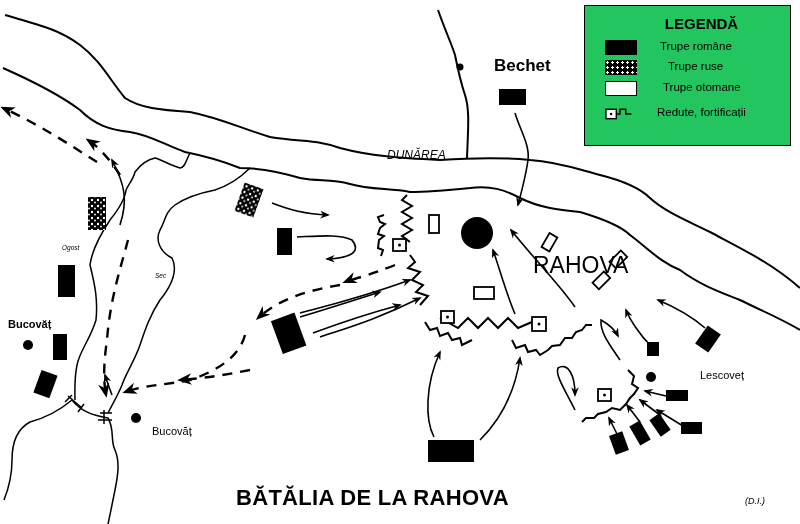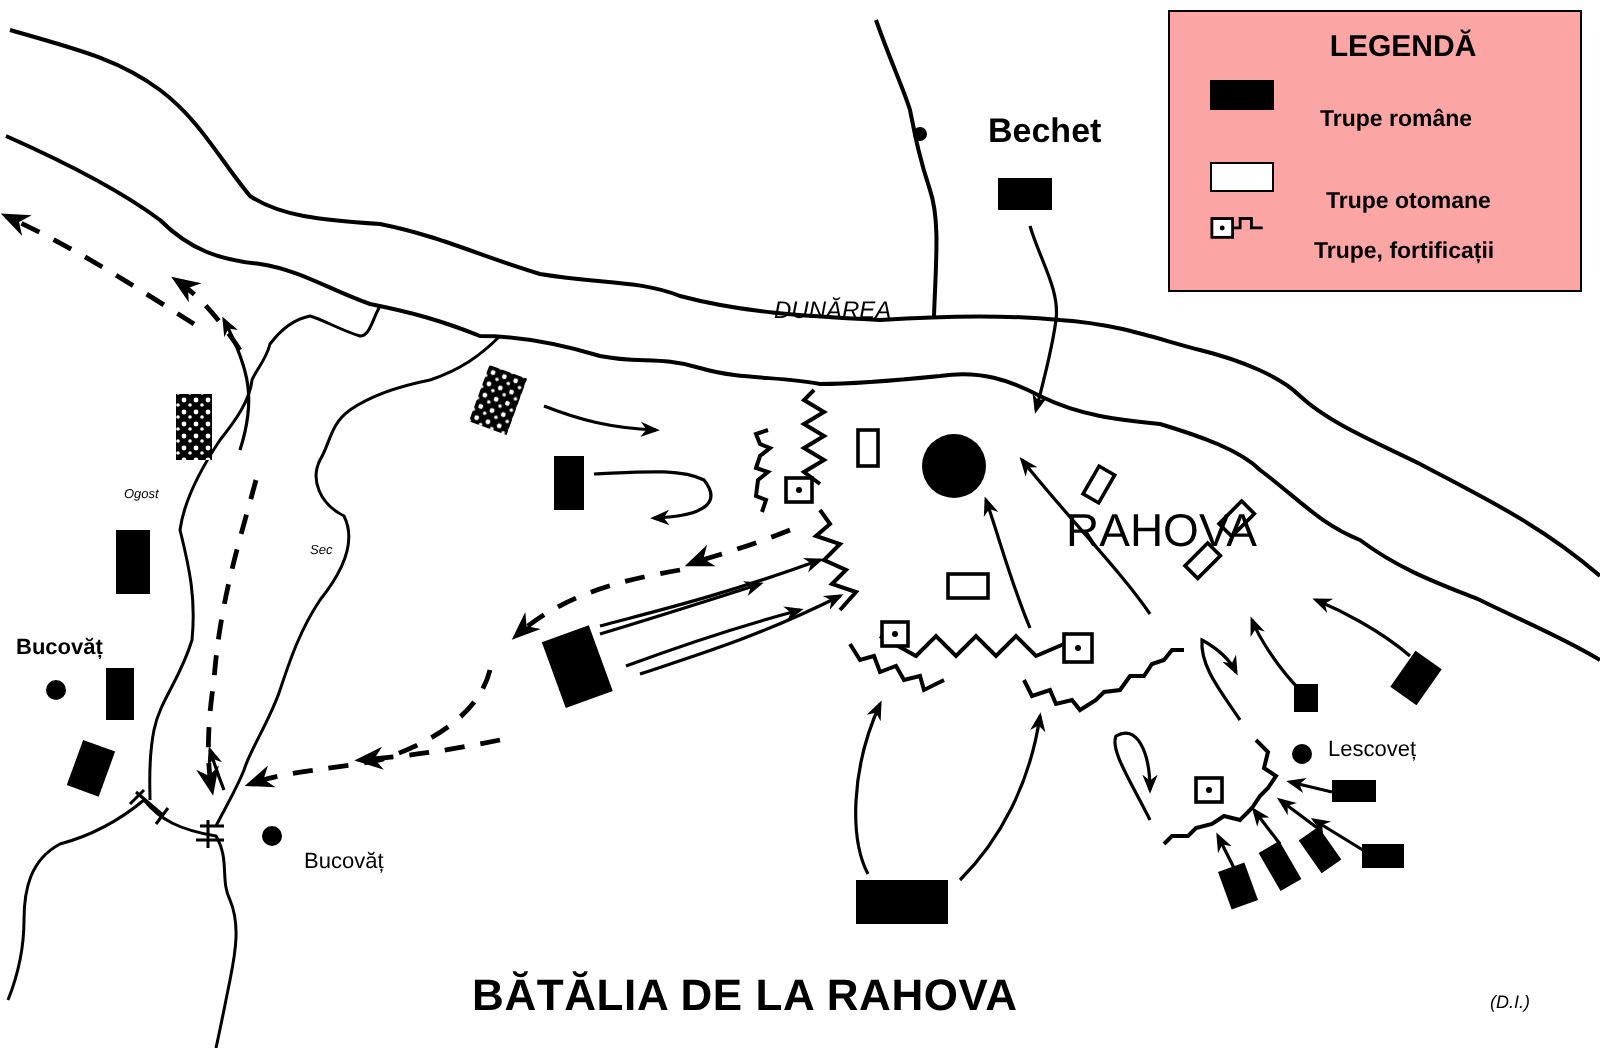--- a/index.html
+++ b/index.html
@@ -1,26 +1,26 @@
 <!DOCTYPE html>
 <html><head>
 <meta charset="utf-8">
 <style>
   html, body { margin:0; padding:0; background:#ffffff; }
   body { width:800px; height:524px; position:relative; overflow:hidden; font-family:"Liberation Sans", sans-serif; }
   #map { position:absolute; left:0; top:0; width:800px; height:524px; }
   .lbl { position:absolute; color:#000; white-space:nowrap; }
   .legend {
     position:absolute; left:584px; top:5px; width:207px; height:141px;
-    border:1.5px solid #000; background:#fca5a5; box-sizing:border-box;
+    border:1.5px solid #000; background:#22c55e; box-sizing:border-box;
   }
   .legend-title { position:absolute; left:0; right:0; top:9px; text-align:center; font-weight:bold; font-size:15px; padding-left:28px; }
   .legend-row { position:absolute; left:0; width:100%; height:20px; }
   .legend-sym { position:absolute; left:20px; top:2px; width:32px; height:15px; box-sizing:border-box; }
-  .legend-text { position:absolute; left:75px; top:16px; font-size:11.5px; font-weight:bold; }
+  .legend-text { position:absolute; left:75px; top:2px; font-size:11.5px; font-weight:normal; }
   .sym-ro { background:#000; }
   .sym-ru { background:#000; background-image:radial-gradient(#fff 1.2px, transparent 1.4px); background-size:5px 5px; }
   .sym-ot { border:1.3px solid #000; background:#fff; }
   .title { left:197px; top:485px; font-size:22px; font-weight:bold; letter-spacing:0.3px;margin-left:39px; }
   .credit { left:745px; top:496px; font-size:9px; font-style:italic; }
 </style>
 </head>
 <body>
 
 <svg id="map" width="800" height="524" viewBox="0 0 800 524" xmlns="http://www.w3.org/2000/svg">
@@ -148,39 +148,43 @@
     <path d="M245,335 C240,355 220,370 190,380 C165,385 145,385 125,392"></path>
     <path d="M128,240 C120,270 110,300 107,340 C104,360 103,380 106,395"></path>
     <path d="M250,370 C225,375 205,378 180,380"></path>
   </g>
 </svg>
 
 <div class="lbl" style="left:494px;top:56px;font-size:17px;font-weight:bold;">Bechet</div>
 <div class="lbl" style="left:533px;top:252px;font-size:23px;">RAHOVA</div>
 <div class="lbl" style="left:8px;top:318px;font-size:11px;font-weight:bold;">Bucovăț</div>
 <div class="lbl" style="left:152px;top:425px;font-size:11px;">Bucovăț</div>
-<div class="lbl" style="left:664px;top:369px;font-size:11px;">Lescoveț</div>
+<div class="lbl" style="left:700px;top:369px;font-size:11px;">Lescoveț</div>
 <div class="lbl" style="left:387px;top:148px;font-size:12px;font-style:italic;">DUNĂREA</div>
 <div class="lbl" style="left:62px;top:244px;font-size:6.5px;font-style:italic;">Ogost</div>
 <div class="lbl" style="left:155px;top:272px;font-size:6.5px;font-style:italic;">Sec</div>
 
 <div class="lbl title">BĂTĂLIA DE LA RAHOVA</div>
 <div class="lbl credit">(D.I.)</div>
 
 <div class="legend">
   <div class="legend-title">LEGENDĂ</div>
   <div class="legend-row" style="top:32px;">
     <div class="legend-sym sym-ro"></div>
     <div class="legend-text">Trupe române</div>
   </div>
+  <div class="legend-row" style="top:52px;">
+    <div class="legend-sym sym-ru"></div>
+    <div class="legend-text" style="left:83px;">Trupe ruse</div>
+  </div>
   <div class="legend-row" style="top:73px;">
     <div class="legend-sym sym-ot"></div>
     <div class="legend-text" style="left:78px;text-align:center;">Trupe otomane</div>
   </div>
   <div class="legend-row" style="top:98px;">
     <svg class="legend-sym" style="border:none;" width="34" height="15" viewBox="0 0 34 15">
       <rect x="1" y="3" width="11" height="10" fill="#fff" stroke="#000" stroke-width="1.5"></rect>
       <circle cx="6.5" cy="8" r="1.3" fill="#000"></circle>
       <path d="M12,8 L16,8 L16,3 L22,3 L22,8 L28,8" fill="none" stroke="#000" stroke-width="1.5"></path>
     </svg>
-    <div class="legend-text" style="left:72px;">Trupe, fortificații</div>
+    <div class="legend-text" style="left:72px;">Redute, fortificații</div>
   </div>
 </div>
 
 </body></html>

